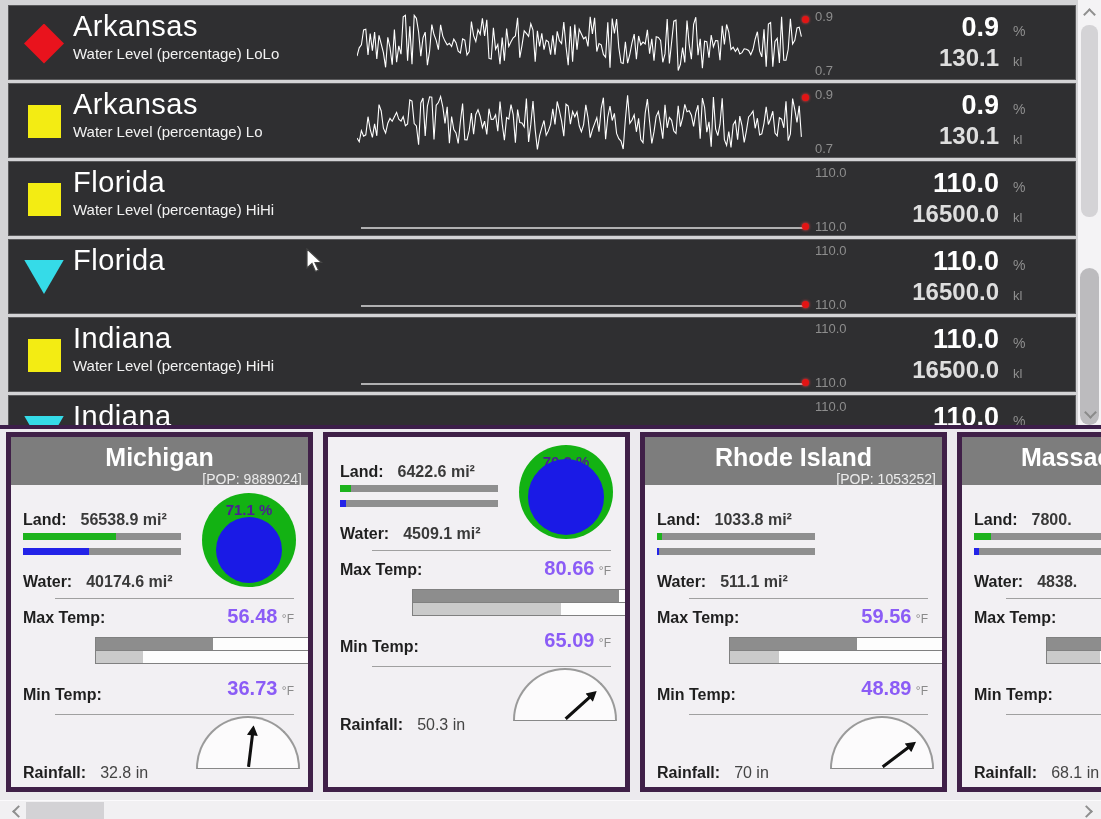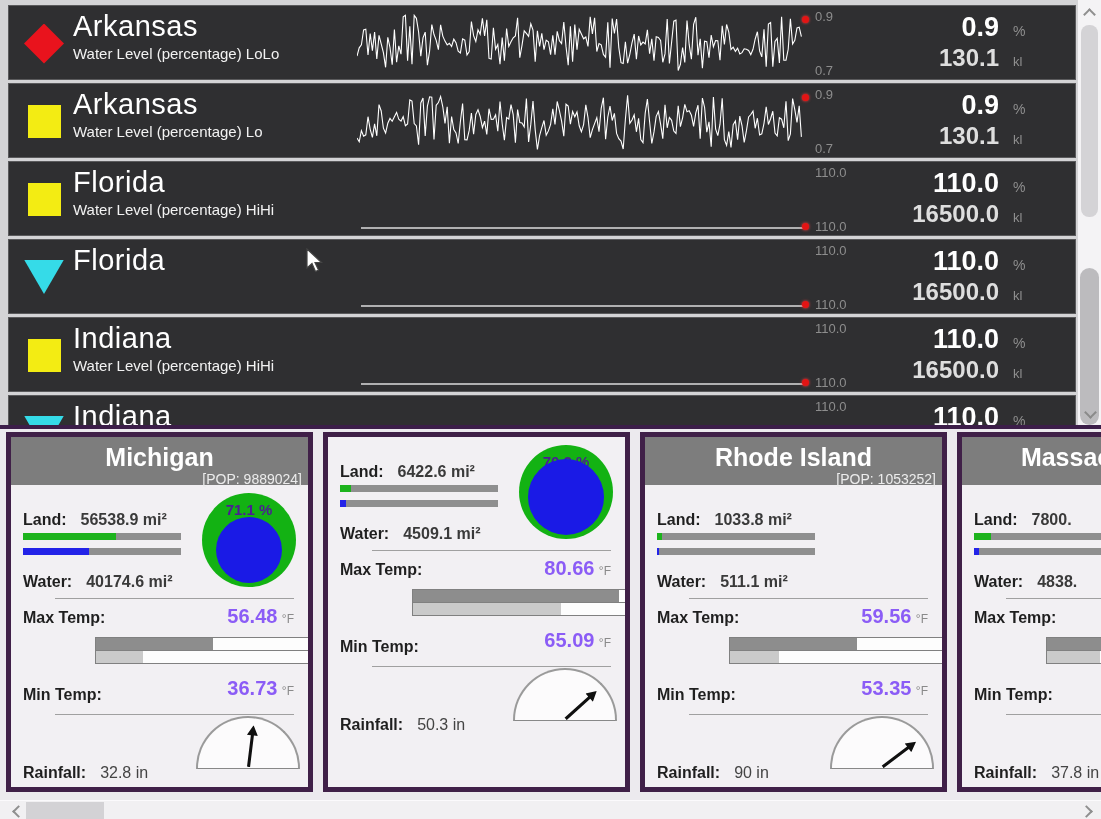--- a/index.html
+++ b/index.html
@@ -383,23 +383,23 @@
         <div class="temp-val max-val"><span class="num">59.56</span> <span class="unit">°F</span></div>
         <div class="temp-bars">
           <div class="tbar maxb">
               <div class="fill" style="width: 60%;"></div>
             </div>
           <div class="tbar minb">
               <div class="fill" style="width: 23%;"></div>
             </div>
         </div>
         <div class="temp-label min-label">Min Temp:</div>
-        <div class="temp-val min-val"><span class="num">53.35</span> <span class="unit">°F</span></div>
+        <div class="temp-val min-val"><span class="num">48.89</span> <span class="unit">°F</span></div>
         <div class="divider div2"></div>
-        <div class="kv rain-row"><span class="lbl">Rainfall:</span><span class="val">90 in</span></div>
+        <div class="kv rain-row"><span class="lbl">Rainfall:</span><span class="val">70 in</span></div>
         <div class="gauge">
           <div class="needle" style="transform: rotate(53deg);"></div>
         </div>
       </div>
     </div>
 
     <div class="card">
       <div class="card-header">
         <div class="card-title">Massachusetts</div>
         <div class="card-pop"></div>
@@ -421,21 +421,21 @@
           <div class="tbar maxb">
               <div class="fill" style="width: 55%;"></div>
             </div>
           <div class="tbar minb">
               <div class="fill" style="width: 25%;"></div>
             </div>
         </div>
         <div class="temp-label min-label">Min Temp:</div>
         <div class="temp-val min-val"><span class="num"></span> <span class="unit"></span></div>
         <div class="divider div2"></div>
-        <div class="kv rain-row"><span class="lbl">Rainfall:</span><span class="val">37.8 in</span></div>
+        <div class="kv rain-row"><span class="lbl">Rainfall:</span><span class="val">68.1 in</span></div>
 
       </div>
     </div>
 
   </div>
 
   <div class="hscroll">
     <span class="chev chev-left"></span>
     <div class="hthumb"></div>
     <span class="chev chev-right"></span>

